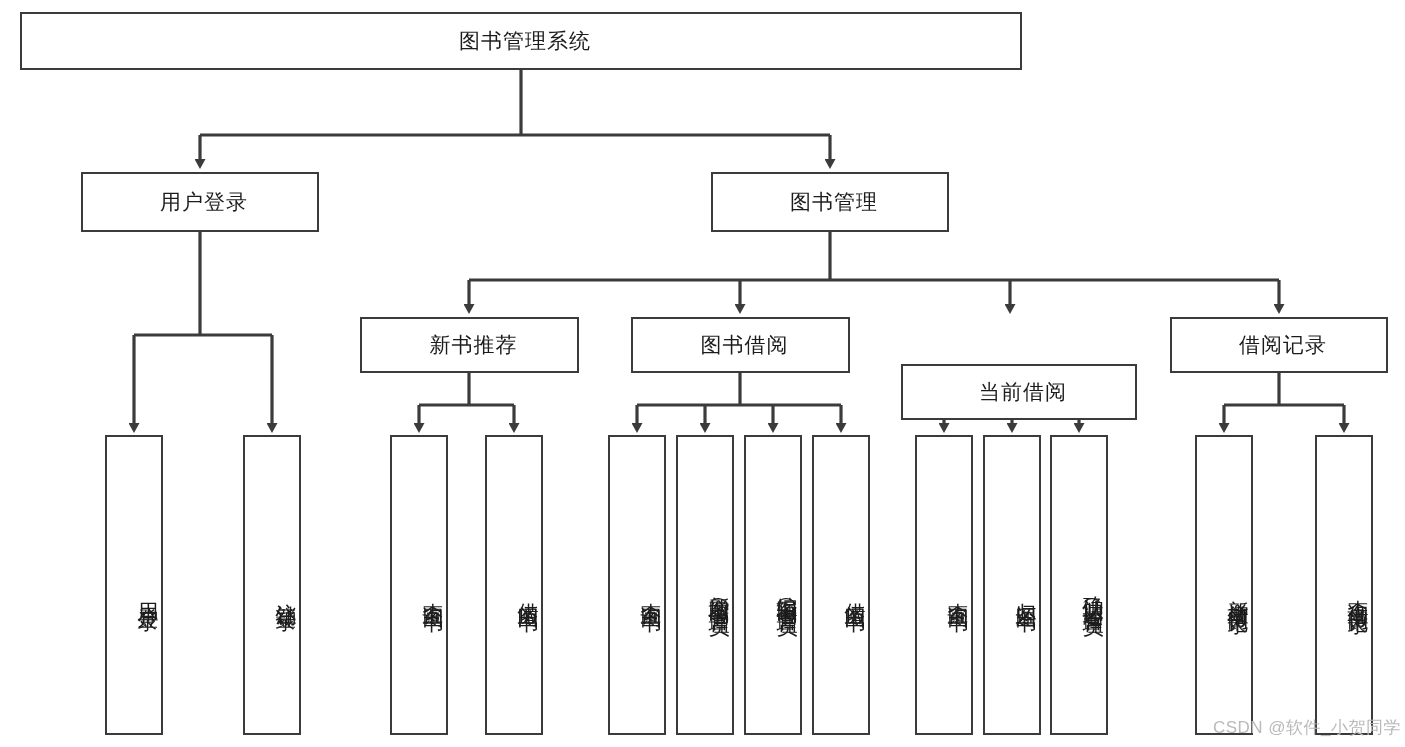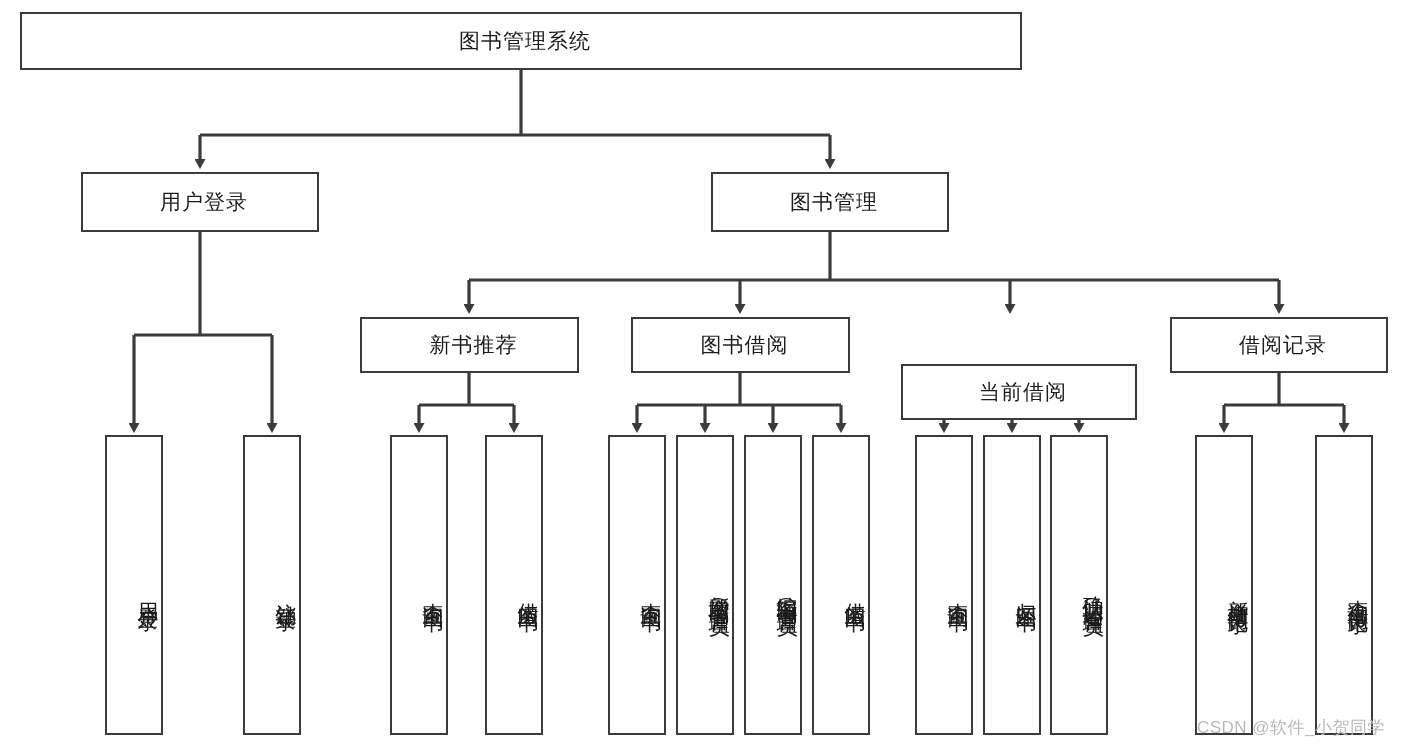--- a/index.html
+++ b/index.html
@@ -51,21 +51,21 @@
     justify-content: center;
     letter-spacing: 3px;
   }
   .node.vert .label {
     writing-mode: vertical-rl;
     text-orientation: upright;
     white-space: nowrap;
   }
   #watermark {
     position: absolute;
-    right: 20px;
+    right: 4px;
     bottom: 8px;
     font-size: 17px;
     color: #b9b9b9;
     letter-spacing: 0.5px;
     white-space: nowrap;
   }
 </style>
 </head>
 <body>
 

